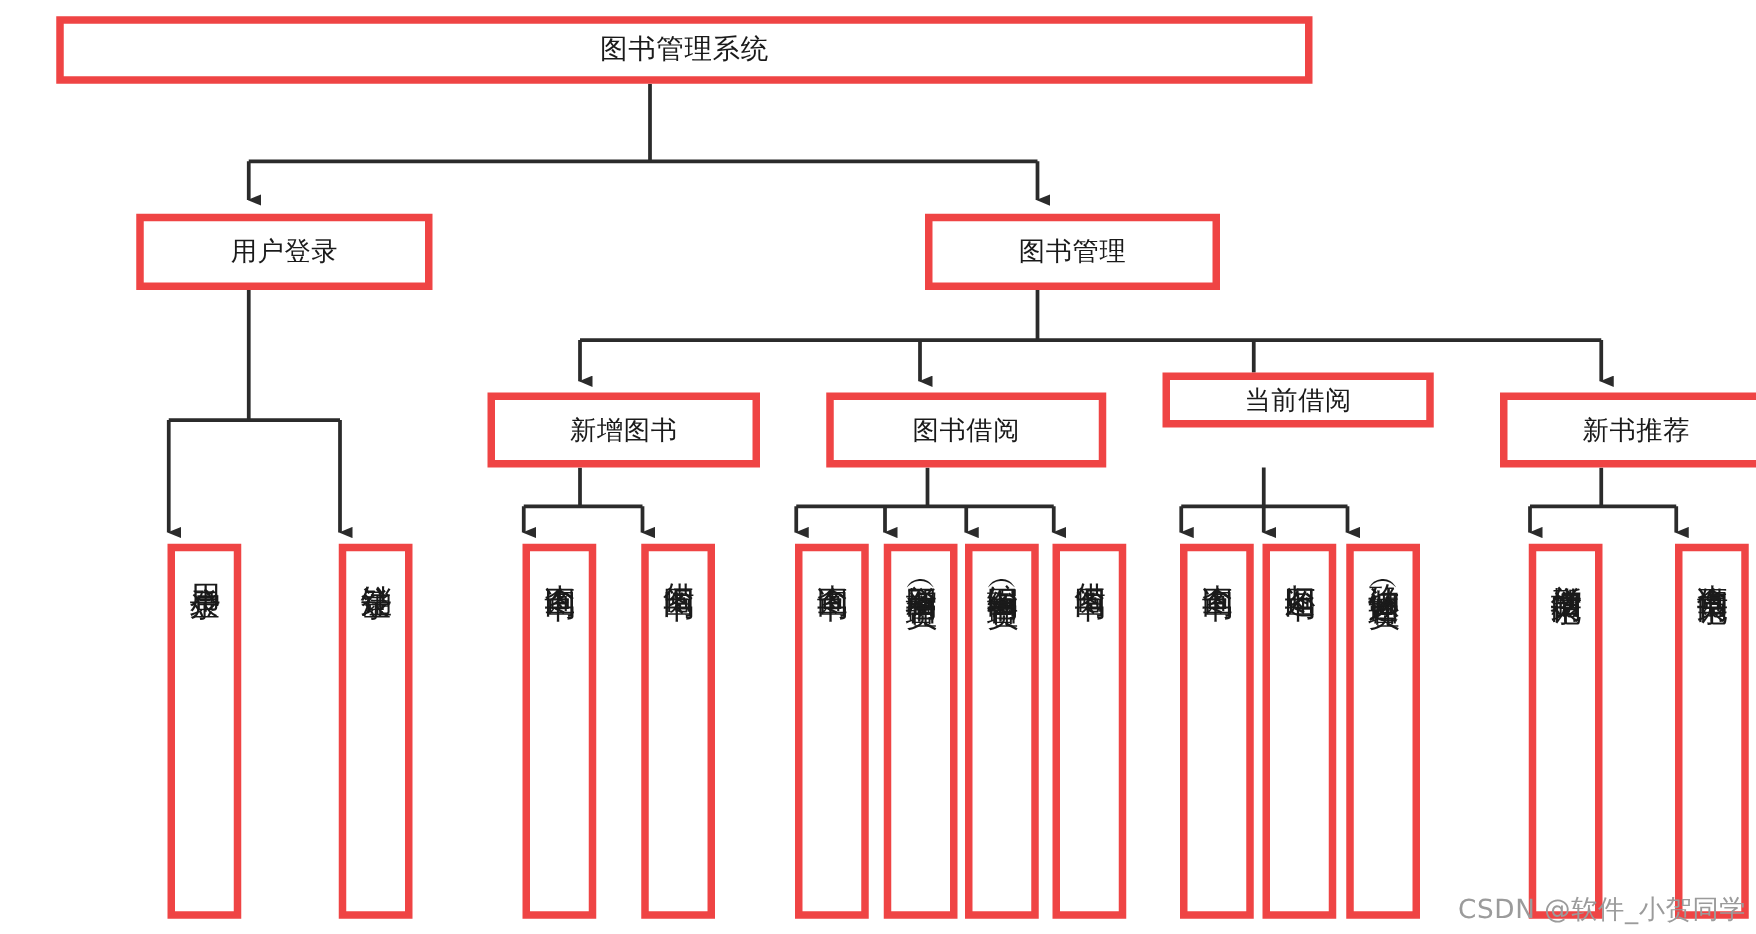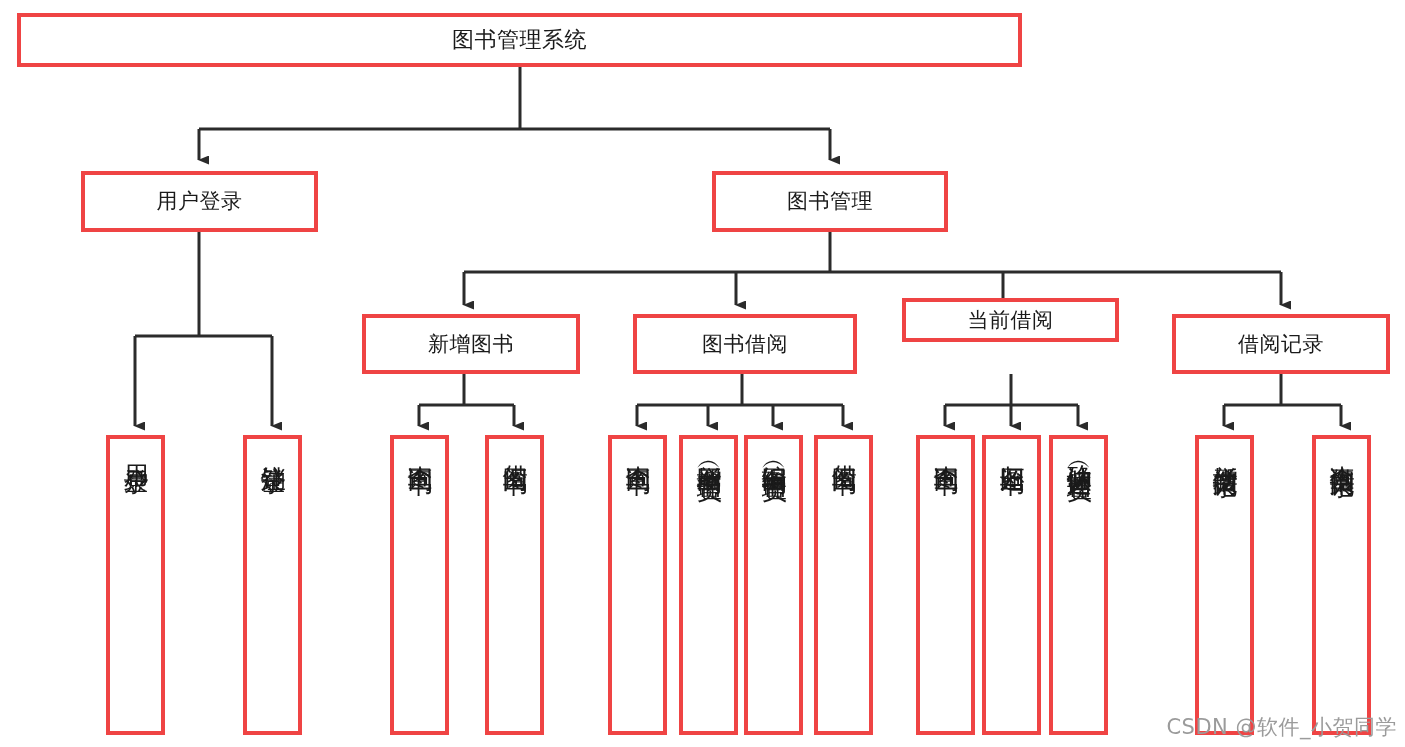--- a/index.html
+++ b/index.html
@@ -22,26 +22,27 @@
     position: absolute;
     left: 0;
     top: 0;
     width: 1405px;
     height: 747px;
     pointer-events: none;
   }
   .node {
     position: absolute;
     box-sizing: border-box;
-    border: 4px solid #ef4444;
+    border: 6px solid #ef4444;
     background: #ffffff;
     display: flex;
     align-items: center;
     justify-content: center;
     color: #1a1a1a;
+    margin-left: 28px;
   }
   .node .label {
     display: block;
     text-align: center;
     line-height: 1.18;
     letter-spacing: 0.5px;
   }
   
   .node.horiz .label {
     font-size: 21px;
@@ -148,21 +149,21 @@
 
   <div class="node horiz" style="left:633px; top:314px; width:224px; height:60px;">
     <span class="label">图书借阅</span>
   </div>
 
   <div class="node horiz" style="left:902px; top:298px; width:217px; height:44px;">
     <span class="label">当前借阅</span>
   </div>
 
   <div class="node horiz" style="left:1172px; top:314px; width:218px; height:60px;">
-    <span class="label">借阅记录</span>
+    <span class="label">新书推荐</span>
   </div>
 
   <div class="node vert" style="left:106px; top:435px; width:59px; height:300px;">
     <span class="label">用户登录</span>
   </div>
 
   <div class="node vert" style="left:243px; top:435px; width:59px; height:300px;">
     <span class="label">注销登录</span>
   </div>
 

